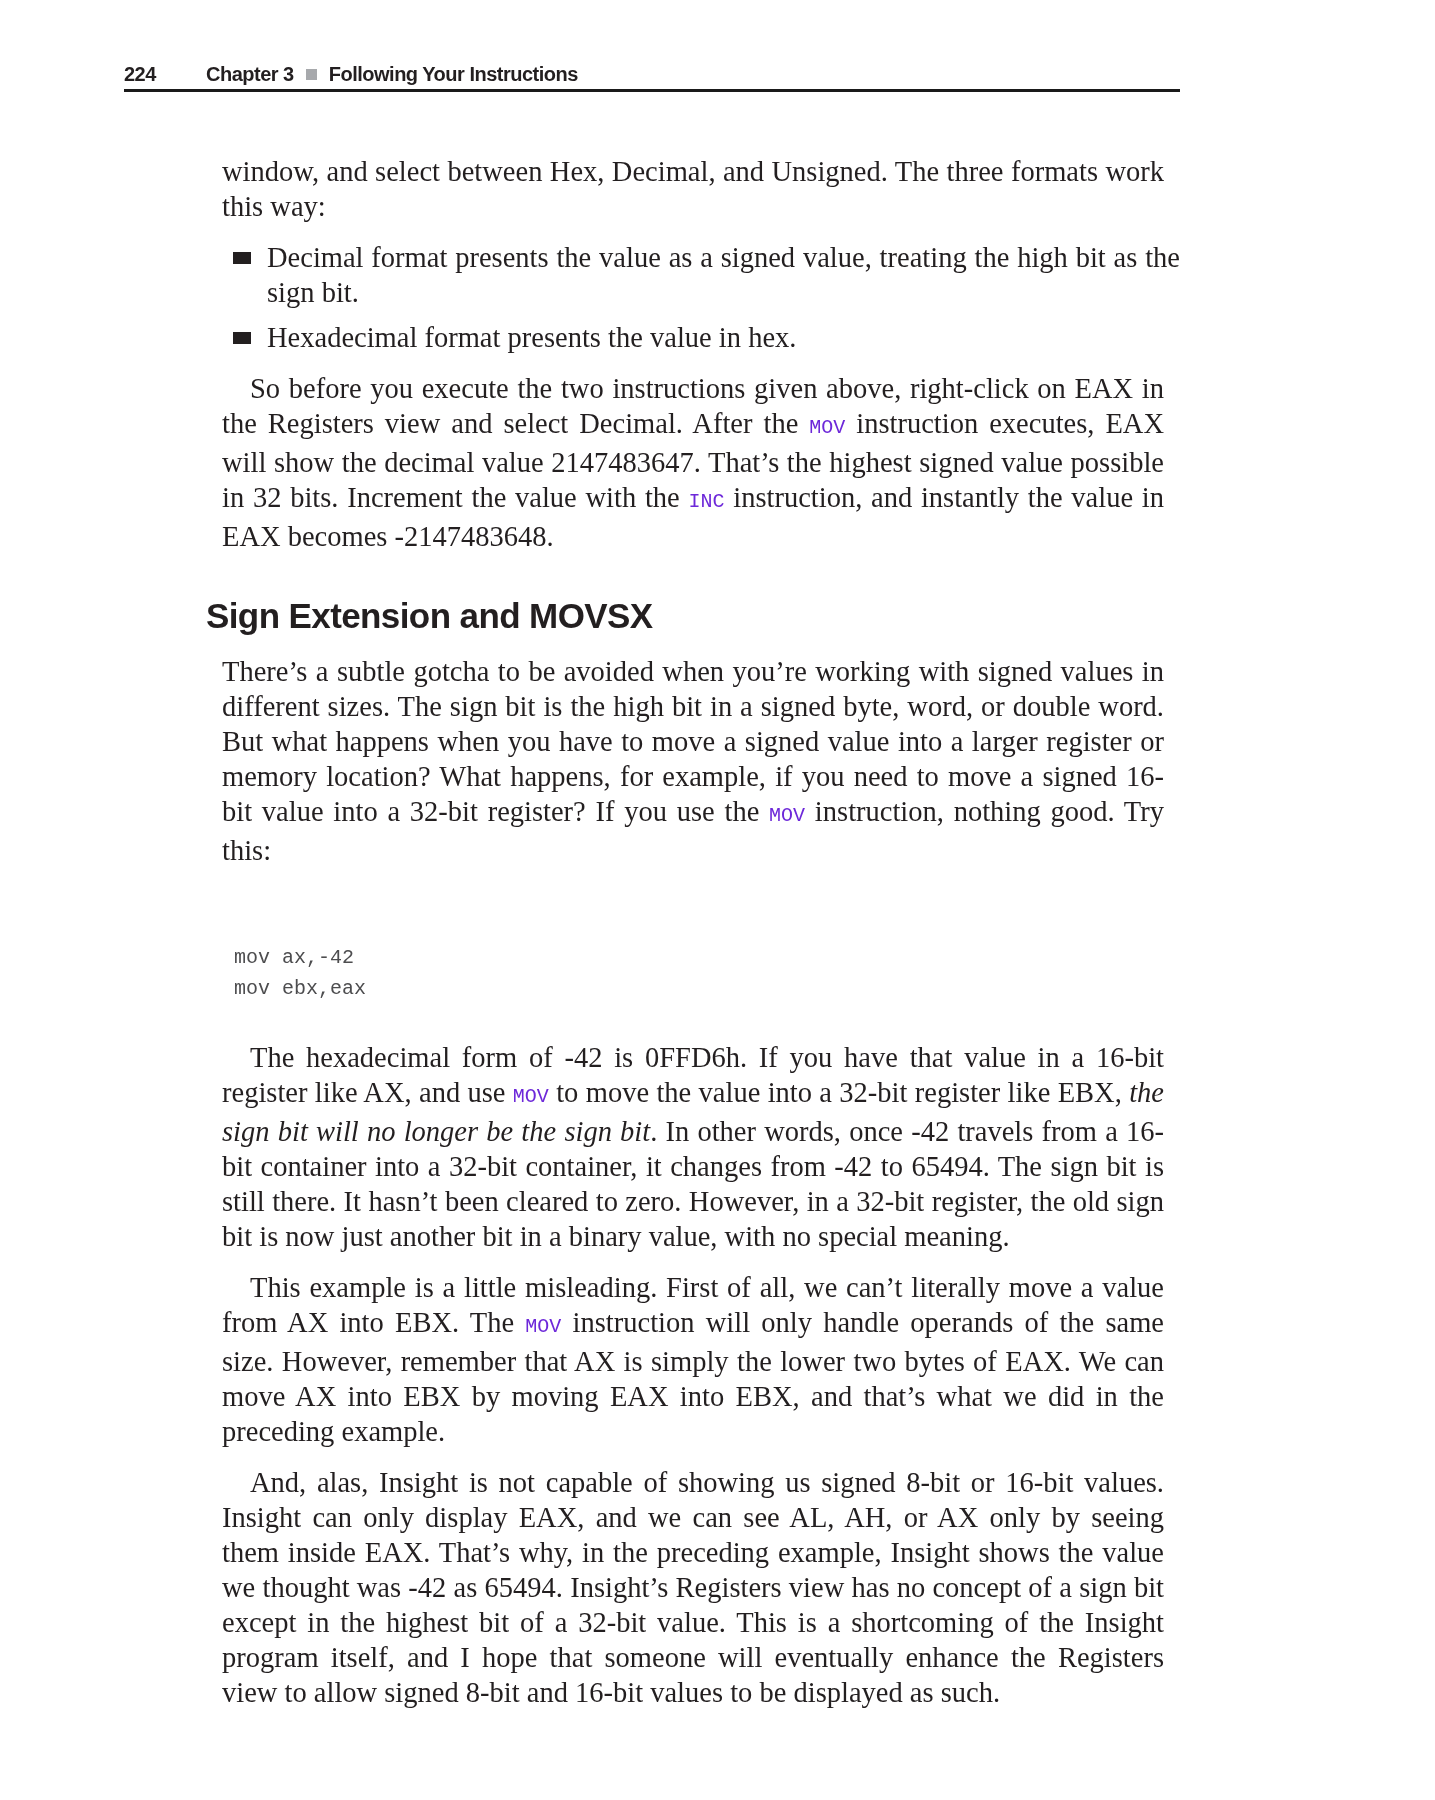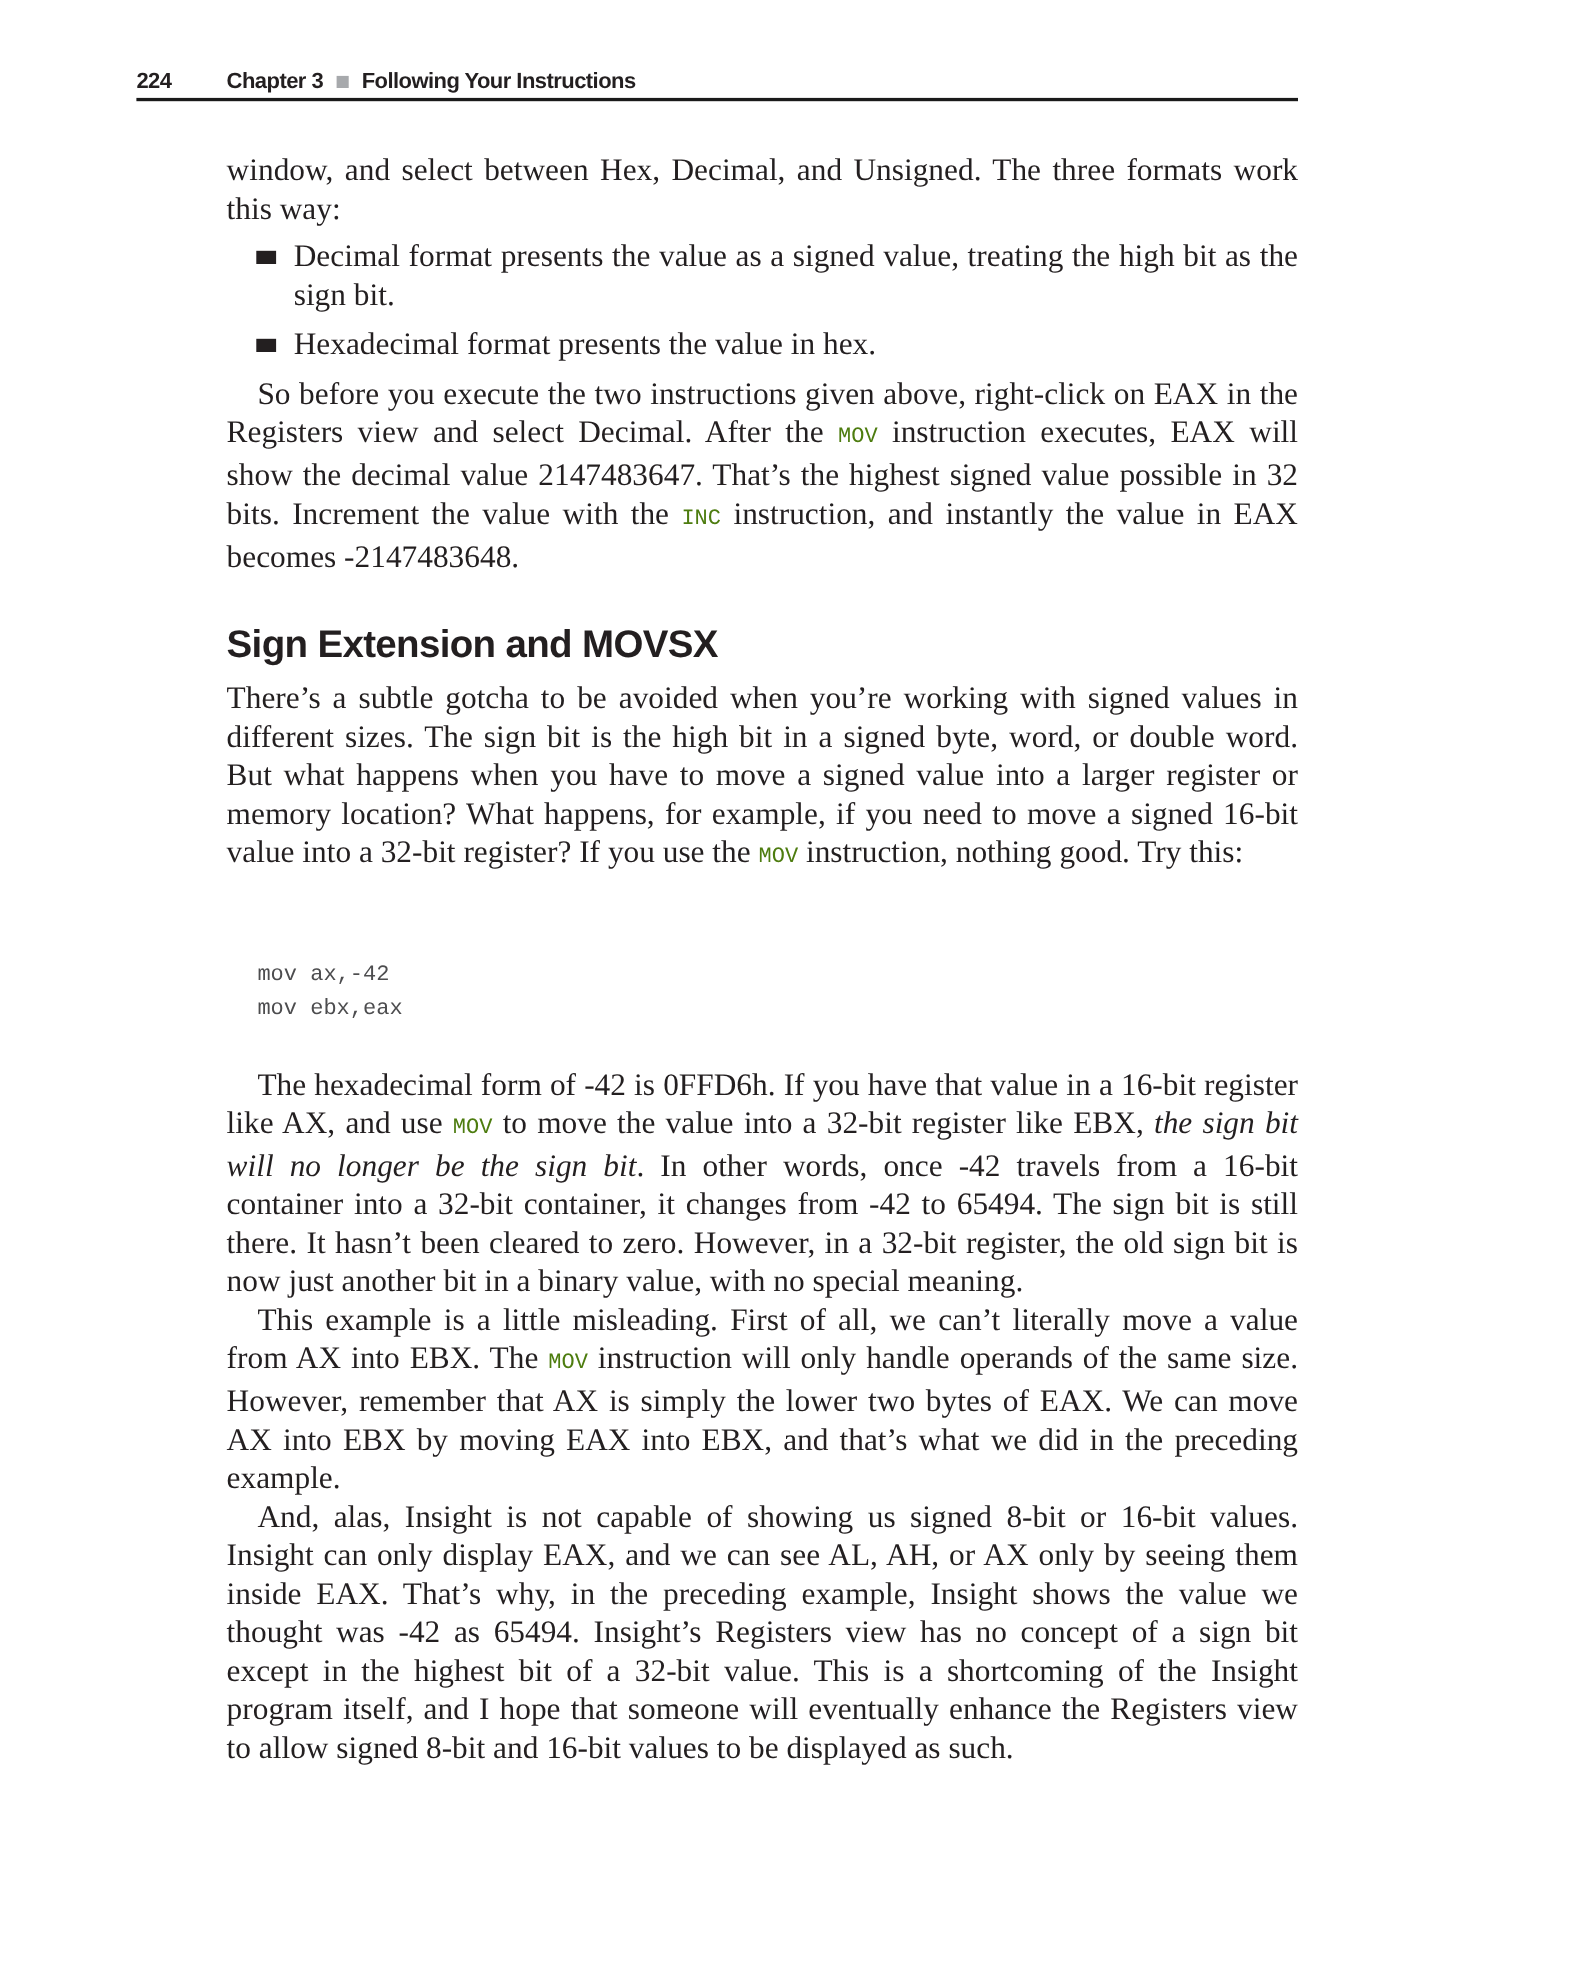--- a/index.html
+++ b/index.html
@@ -41,21 +41,21 @@
     .content {
       position: absolute;
       left: 206px;
       top: 138px;
       width: 974px;
       font-family: "Liberation Serif", serif;
       font-size: 28.5px;
       line-height: 35px;
       text-align: justify;
     }
-    p { margin: 0; }
+    p { margin: 16px; }
     .indent { text-indent: 28px; }
     .bullets {
       list-style: none;
       margin: 8px 0 8px 0;
       padding: 0 0 0 61px;
     }
     .bullets li {
       position: relative;
       margin-bottom: 10px;
     }
@@ -63,21 +63,21 @@
       position: absolute;
       left: -34px;
       top: 12px;
       width: 18px;
       height: 12px;
       background: #231f20;
     }
     .code-inline {
       font-family: "Liberation Mono", monospace;
       font-size: 20px;
-      color: #4d7c0f;
+      color: #6d28d9;
     }
     h2 {
       font-family: "Liberation Sans", sans-serif;
       font-weight: bold;
       font-size: 35px;
       margin: 40px 0 10px 0;
       letter-spacing: -0.6px;
       line-height: 44px;
     }
     .code-block {

